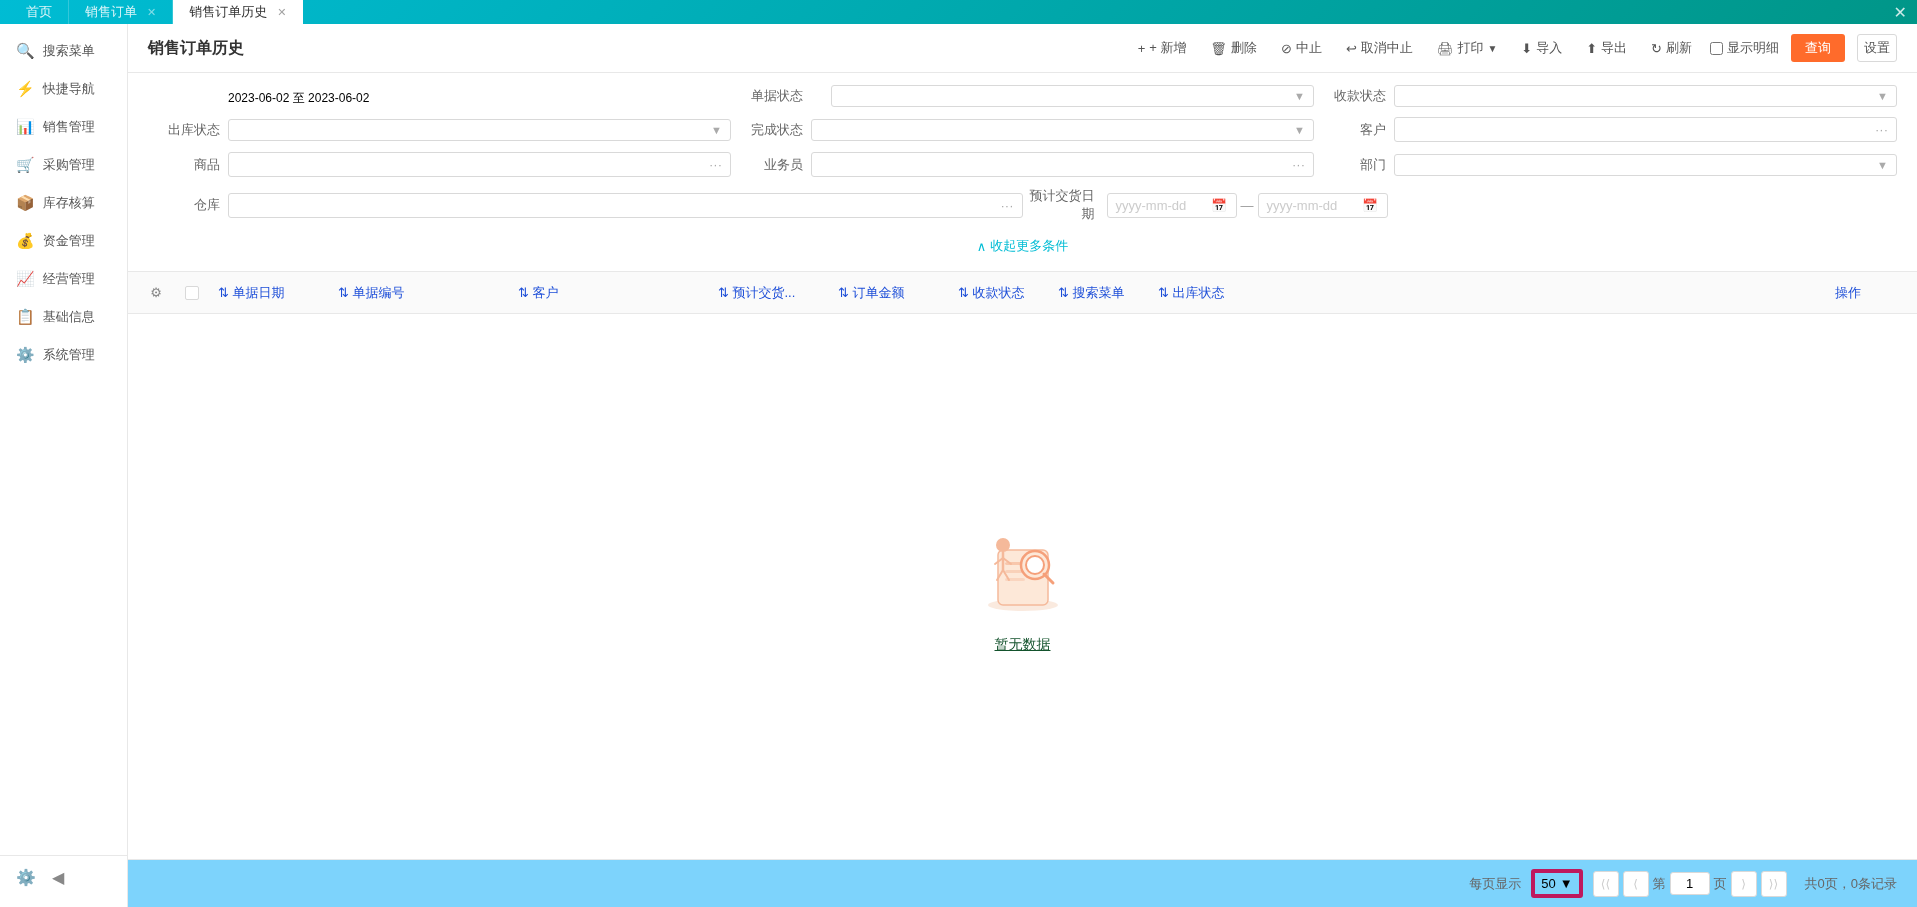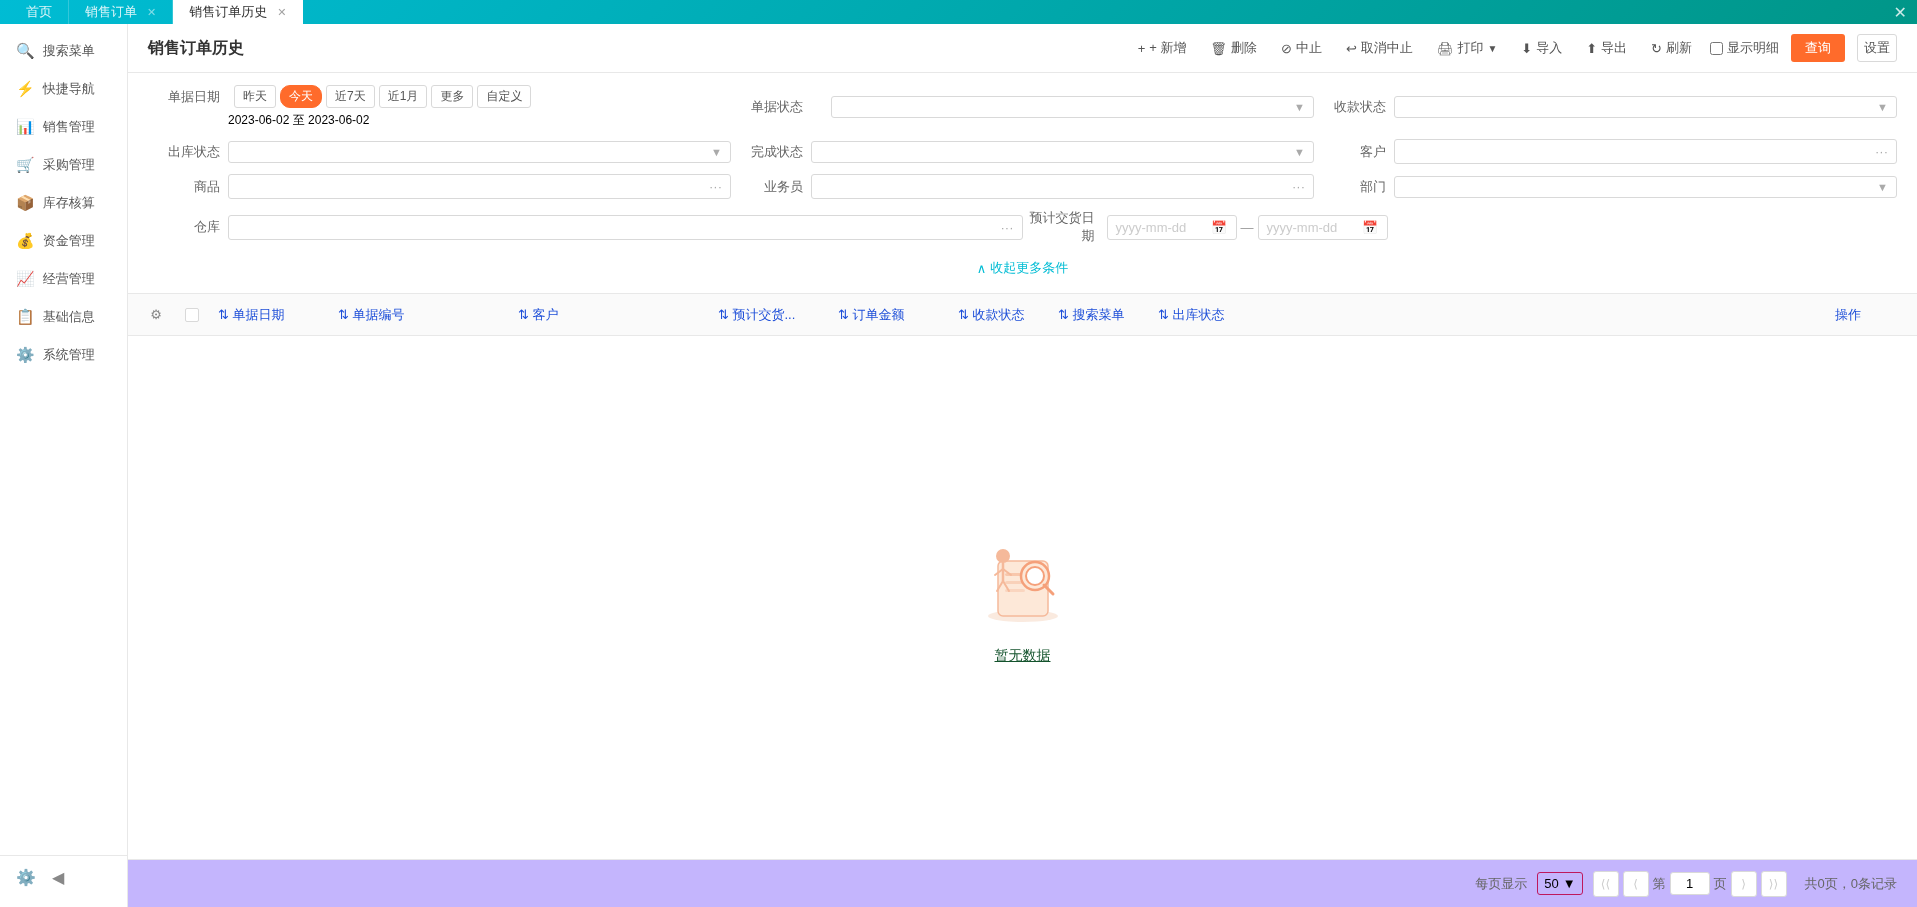--- a/index.html
+++ b/index.html
@@ -309,31 +309,31 @@
     }
     .empty-text {
       color: #14532d;
       font-size: 14px;
       text-decoration: underline;
     }
 
     
     .table-footer {
       height: 48px;
-      background: #c4b5fd;
+      background: #7dd3fc;
       border-top: 1px solid #e8e8e8;
       display: flex;
       align-items: center;
       justify-content: flex-end;
       padding: 0 20px;
       gap: 10px;
     }
     .footer-label { color: #666; font-size: 13px; }
     .page-size-select {
-      border: 1px solid #be185d;
+      border: 4px solid #be185d;
       border-radius: 3px;
       padding: 3px 6px;
       display: flex;
       align-items: center;
       gap: 4px;
       cursor: pointer;
       font-size: 13px;
     }
     .page-nav {
       display: flex;
@@ -482,31 +482,20 @@
         <div class="toolbar-btn" style="border:1px solid #d9d9d9; border-radius:3px;">
           <span>设置</span>
         </div>
       </div>
     </div>
 
     <div class="filter-area">
 
       <div class="filter-row">
         <div class="filter-item" style="flex:1; align-items:flex-start; flex-direction:column;">
-          <div style="display:flex; align-items:center; gap:6px;">
-            <span class="filter-label">单据日期</span>
-            <div class="date-buttons">
-              <button class="date-btn">昨天</button>
-              <button class="date-btn active">今天</button>
-              <button class="date-btn">近7天</button>
-              <button class="date-btn">近1月</button>
-              <button class="date-btn">更多</button>
-              <button class="date-btn">自定义</button>
-            </div>
-          </div>
           <div style="margin-left:80px; margin-top:4px;">
             <span class="date-range-text">2023-06-02 至 2023-06-02</span>
           </div>
         </div>
         <div class="filter-item" style="flex:1;gap:20px;">
           <span class="filter-label">单据状态</span>
           <div class="select-control" style="flex:1;">
             <span></span>
             <span class="select-arrow">▼</span>
           </div>

